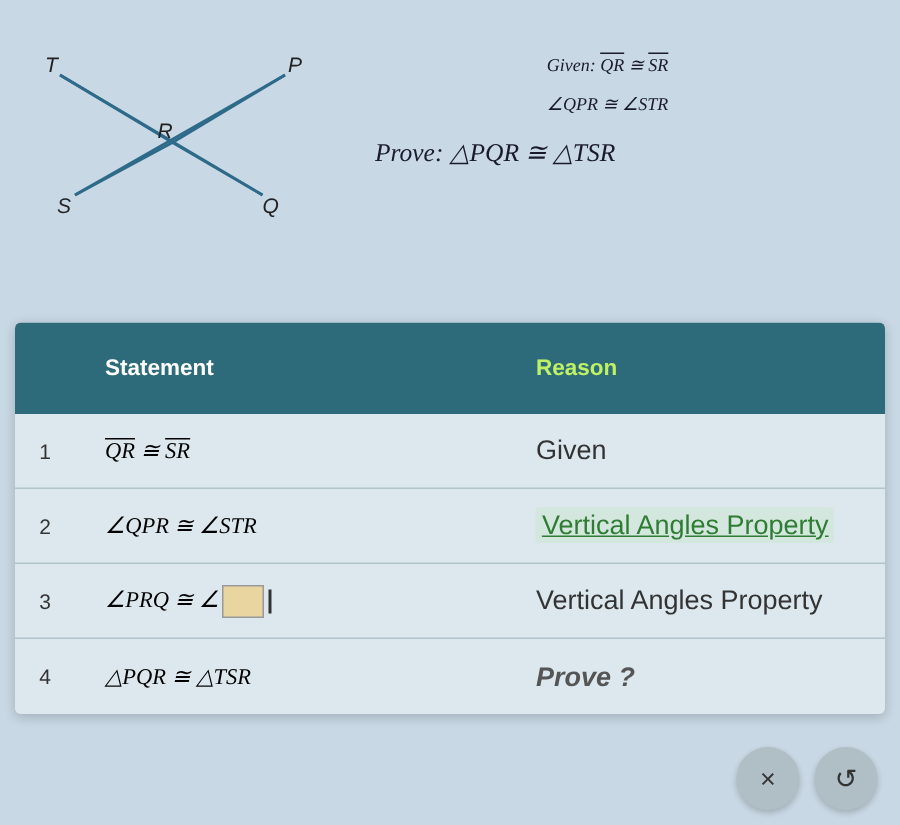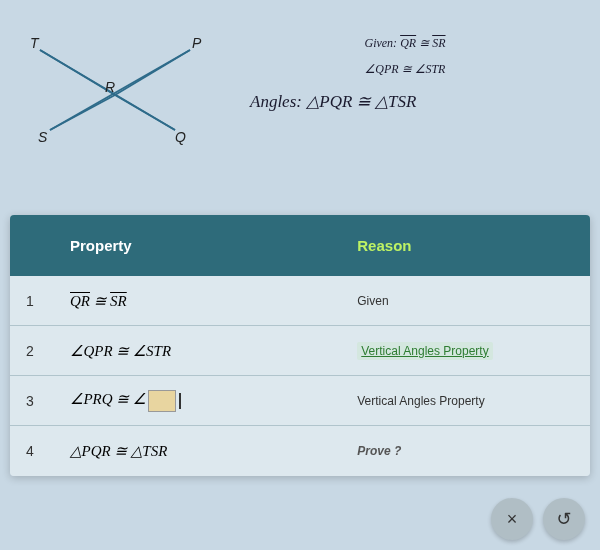--- a/index.html
+++ b/index.html
@@ -121,21 +121,21 @@
       flex: 1.2;
       padding: 10px 10px 10px 20px;
       font-size: 15px;
       color: #000000;
       font-style: italic;
     }
 
     .col-reason {
       flex: 1;
       padding: 10px 10px 10px 10px;
-      font-size: 12px;
+      font-size: 18px;
       color: #1a1a2e;
       font-family: Arial, sans-serif;
       font-style: normal;
     }
 
     .reason-given {
       color: #333;
       font-family: Arial, sans-serif;
     }
 
@@ -227,29 +227,29 @@
   </div>
 
   <div class="given-section">
     <div class="given-line">
       Given: <span class="overline">QR</span> ≅ <span class="overline">SR</span>
     </div>
     <div class="given-line">
       ∠QPR ≅ ∠STR
     </div>
     <div class="prove-line">
-      Angles: △PQR ≅ △TSR
+      Prove: △PQR ≅ △TSR
     </div>
   </div>
 </div>
 
 <div class="table-section">
   <div class="table-header">
     <div class="col-num"></div>
-    <div class="col-statement">Property</div>
+    <div class="col-statement">Statement</div>
     <div class="col-reason">Reason</div>
   </div>
 
   <div class="table-body">
 
     <div class="table-row">
       <div class="col-num">1</div>
       <div class="col-statement">
         <span class="overline">QR</span> ≅ <span class="overline">SR</span>
       </div>

